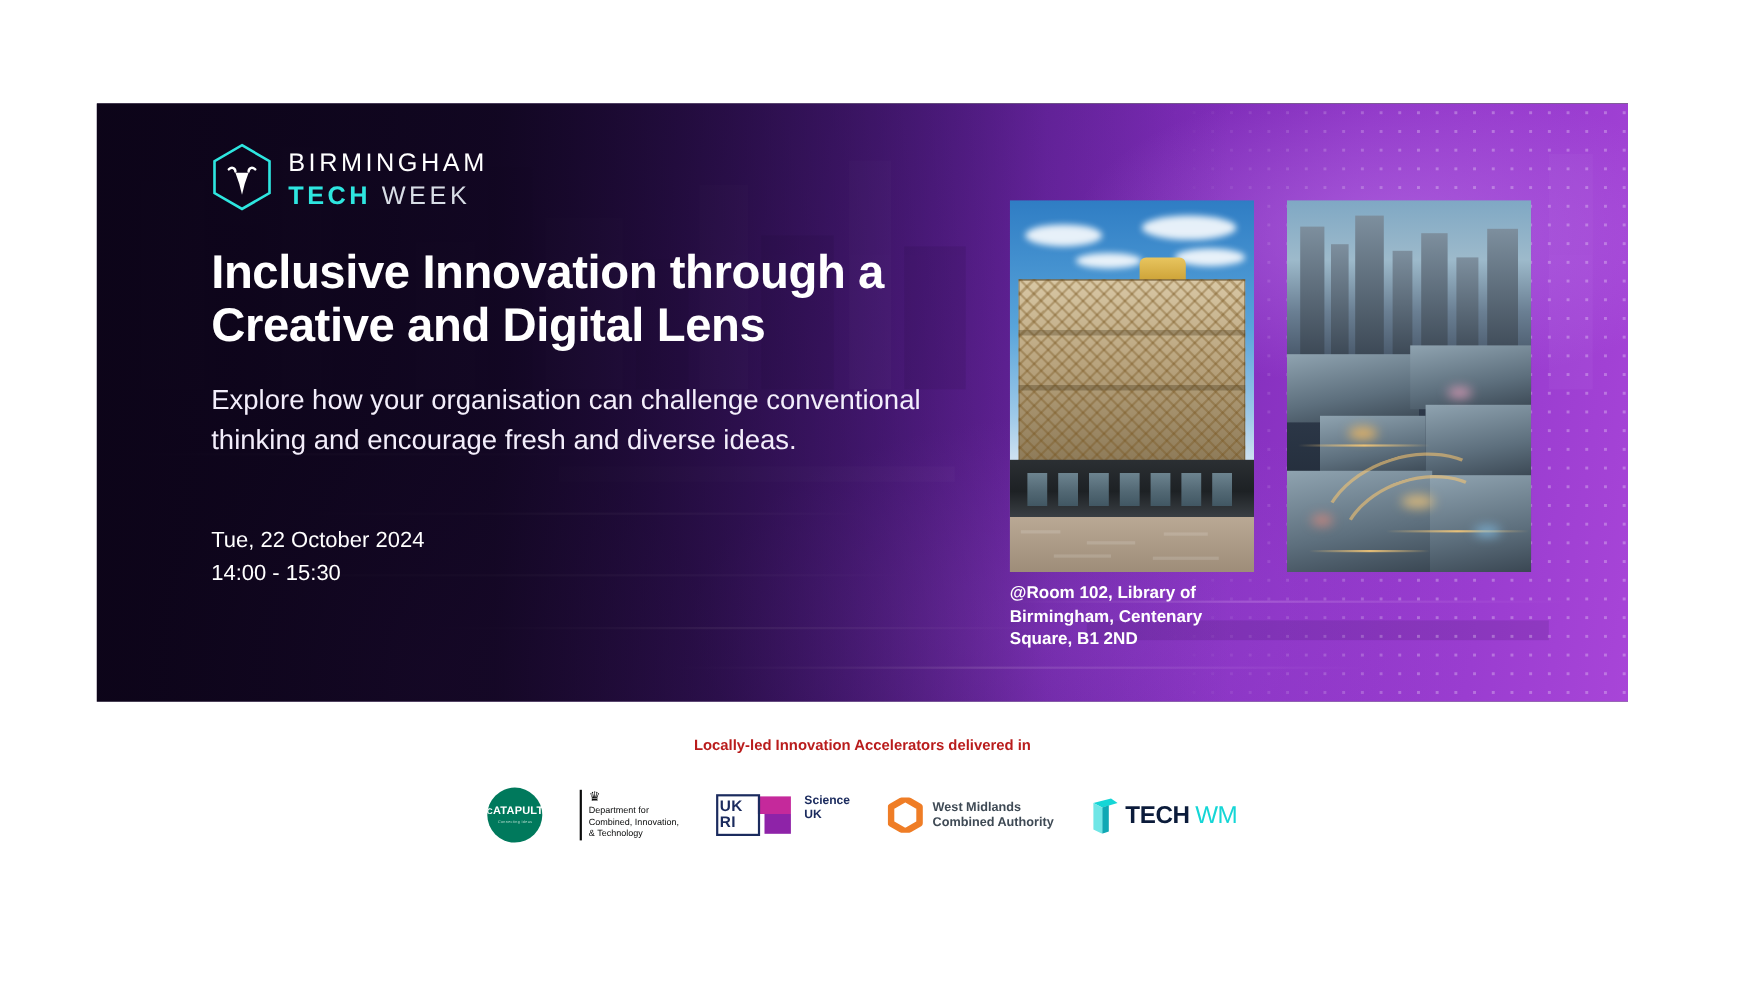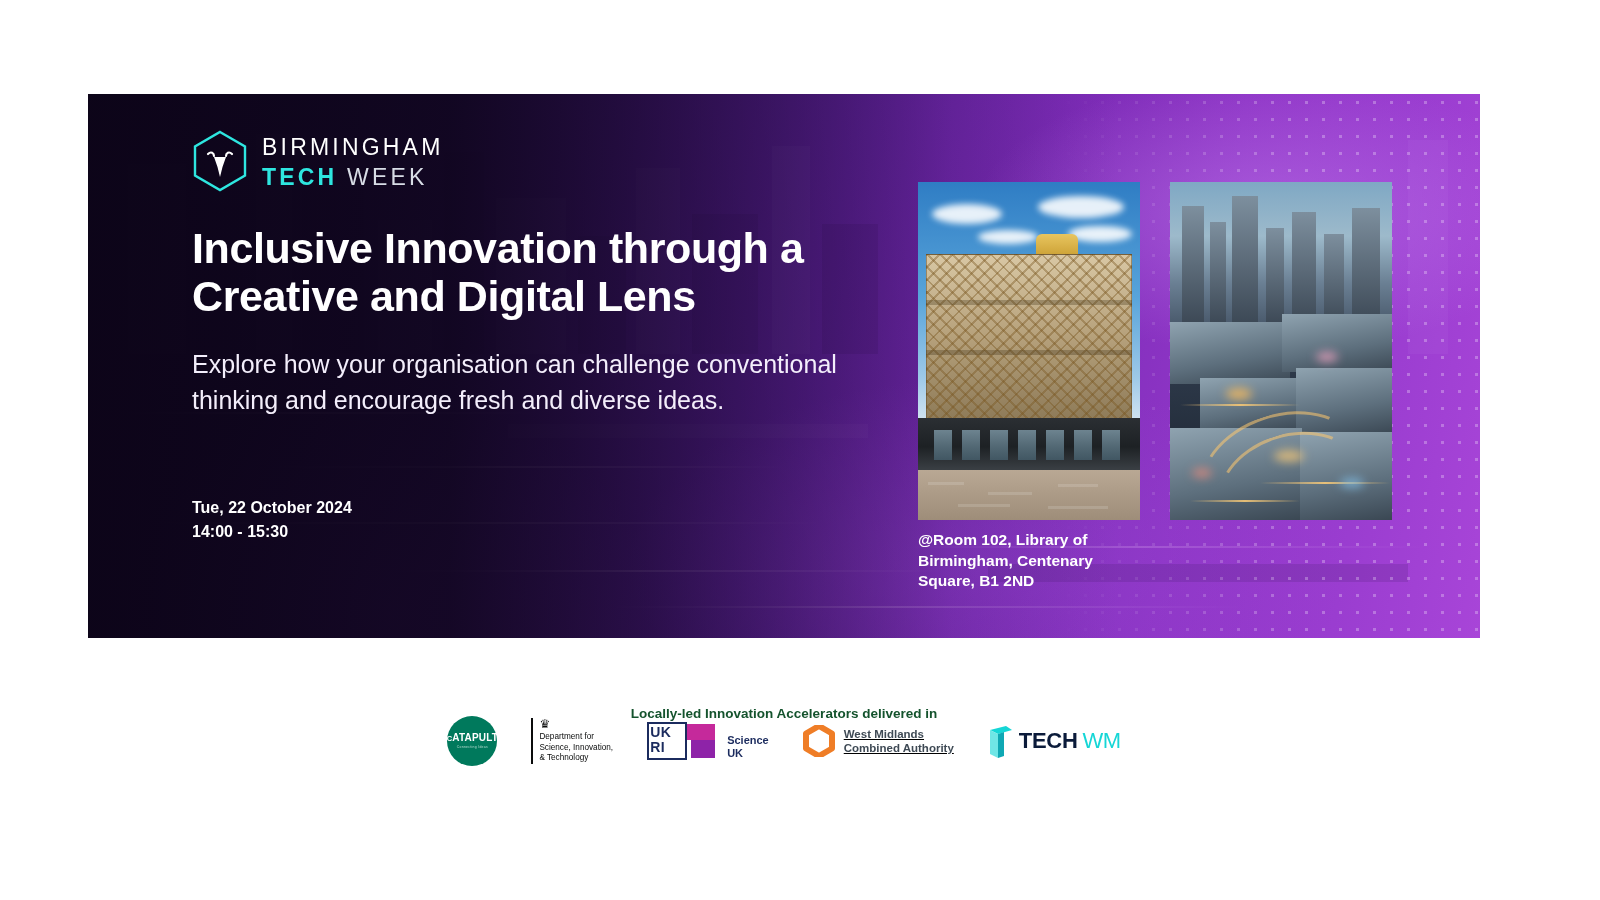--- a/index.html
+++ b/index.html
@@ -68,22 +68,22 @@
   .headline {
     position: absolute; left: 104px; top: 130px; width: 700px;
     font-size: 43px; font-weight: 700; line-height: 1.12;
     color: #ffffff; letter-spacing: -0.4px;
   }
   .subhead {
     position: absolute; left: 104px; top: 252px; width: 660px;
     font-size: 25px; font-weight: 400; line-height: 1.45; color: #f3eefb;
   }
   .datetime {
-    position: absolute; left: 104px; top: 402px;
-    font-size: 16px; font-weight: 700; line-height: 1.52; color: #ffffff;
+    position: absolute; left: 104px; top: 382px;
+    font-size: 20px; font-weight: 400; line-height: 1.52; color: #ffffff;
   }
 
   
   .photo { position: absolute; overflow: hidden; }
   .photo-a { left: 830px; top: 88px; width: 222px; height: 338px; }
   .photo-b { left: 1082px; top: 88px; width: 222px; height: 338px; }
 
   
   .lib-sky { position: absolute; inset: 0; background: linear-gradient(180deg, #2f7dc4 0%, #58a4da 34%, #9ec9e8 58%, #cfe2f0 70%, #b9c6cc 100%); }
   .cloud { position: absolute; background: rgba(255,255,255,0.88); border-radius: 50%; filter: blur(3px); }
@@ -119,21 +119,21 @@
   .venue {
     position: absolute; left: 830px; top: 436px; width: 230px;
     font-size: 15.5px; font-weight: 700; line-height: 1.33; color: #ffffff;
   }
 
   
   .footer { position: absolute; left: 88px; top: 638px; width: 1392px; height: 152px; background: #ffffff; }
   .footer-note {
     position: absolute; left: 0; right: 0; top: 30px;
     text-align: center; font-size: 13.5px; font-weight: 700;
-    line-height: 1.42; color: #14532d; margin-top: 36px;
+    line-height: 1.42; color: #b91c1c;
   }
   .logo-row {
     position: absolute; left: 0; right: 0; top: 72px; height: 62px;
     display: flex; align-items: center; justify-content: center; gap: 34px;
   }
   .plogo { display: flex; align-items: center; height: 58px; }
 
   
   .cat-circle {
     width: 50px; height: 50px; border-radius: 50%;
@@ -144,33 +144,33 @@
   .cat-word .sm { font-size: 7.5px; }
   .cat-sub { font-size: 3.4px; color: #b9ded2; letter-spacing: .3px; margin-top: 2px; }
 
   
   .dsit { display: flex; align-items: stretch; gap: 6px; }
   .dsit-rule { width: 2px; background: #0b0c0c; }
   .dsit-txt { font-size: 8.2px; line-height: 1.3; color: #0b0c0c; font-weight: 400; }
   .crest { font-size: 12px; line-height: 1; color: #0b0c0c; margin-bottom: 2px; }
 
   
-  .ukri-wrap { display: flex; align-items: flex-end; gap: 8px; }
+  .ukri-wrap { display: flex; align-items: flex-start; gap: 8px; }
   .ukri-mark { position: relative; width: 72px; height: 38px; }
   .ukri-box { position: absolute; left: 0; top: 0; width: 40px; height: 38px; border: 2px solid #1b2b5e; }
   .ukri-letters {
     position: absolute; left: 3px; top: 3px; width: 34px; height: 32px;
     color: #1b2b5e; font-size: 14px; font-weight: 700; line-height: 15px; letter-spacing: .5px;
   }
   .ukri-pink { position: absolute; left: 38px; top: 2px; width: 30px; height: 16px; background: #c5299b; }
   .ukri-pink2 { position: absolute; left: 44px; top: 18px; width: 24px; height: 18px; background: #8e23a8; }
   .iuk-txt { font-size: 11px; font-weight: 700; color: #1b2b5e; line-height: 1.2; }
 
   
-  .wmca { display: flex; align-items: center; gap: 9px; text-decoration: underline; }
+  .wmca { display: flex; align-items: center; gap: 9px; }
   .wm-hex { width: 32px; height: 32px; }
   .wm-txt { font-size: 11.5px; font-weight: 700; color: #3f4a55; line-height: 1.25; }
 
   
   .ia { display: flex; align-items: center; gap: 8px; }
   .ia-marks { width: 56px; height: 26px; }
   .ia-txt { line-height: 1.1; }
   .ia-1 { font-size: 13.5px; font-weight: 700; color: #14142b; letter-spacing: .2px; }
   .ia-2 { font-size: 13.5px; font-weight: 400; color: #14142b; letter-spacing: .4px; }
   .ia-3 { font-size: 4.6px; font-weight: 700; color: #7a52a8; letter-spacing: 1.1px; margin-top: 2px; }
@@ -316,21 +316,21 @@
         </div>
       </div>
 
       <div class="plogo">
         <div class="dsit">
           <div class="dsit-rule"></div>
           <div>
             <div class="crest">♛</div>
             <div class="dsit-txt">
               <div>Department for</div>
-              <div>Science, Innovation,</div>
+              <div>Combined, Innovation,</div>
               <div>&amp; Technology</div>
             </div>
           </div>
         </div>
       </div>
 
       <div class="plogo">
         <div class="ukri-wrap">
           <div class="ukri-mark">
             <div class="ukri-pink"></div>

